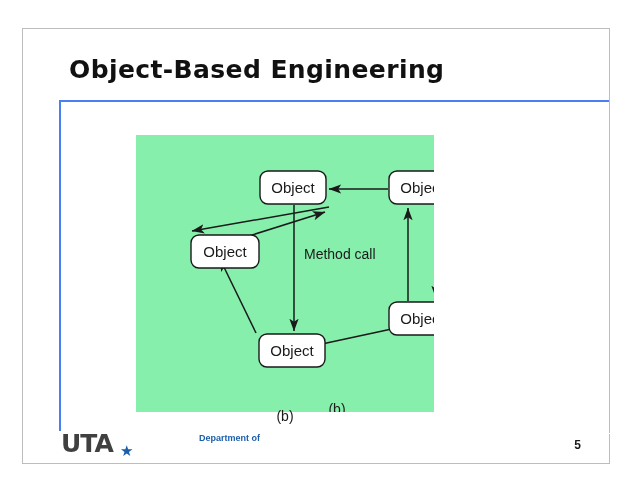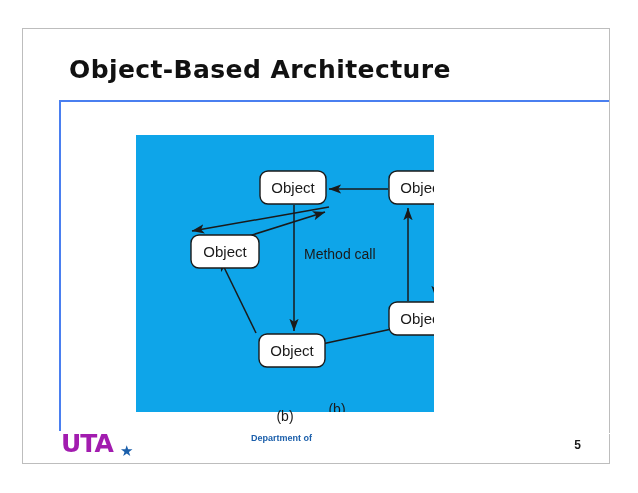--- a/index.html
+++ b/index.html
@@ -58,21 +58,21 @@
     background: #4a7ff0;
   }
 
   
   #figure {
     position: absolute;
     left: 113px;
     top: 106px;
     width: 298px;
     height: 277px;
-    background: #0ea5e9;
+    background: #86efac;
   }
   #figure svg { display: block; }
 
   .node-label {
     font-family: "Liberation Sans", sans-serif;
     font-size: 15px;
     fill: #1a1a1a;
   }
   .edge-label {
     font-family: "Liberation Sans", sans-serif;
@@ -112,37 +112,37 @@
     height: 34px;
   }
   #uta-mark {
     position: absolute;
     left: 0px;
     top: 2px;
     font-family: "DejaVu Sans", sans-serif;
     font-weight: bold;
     font-size: 25px;
     letter-spacing: -1px;
-    color: #a21caf;
+    color: #404040;
     line-height: 26px;
   }
   #uta-star {
     position: absolute;
     left: 59px;
     top: 14px;
     color: #1b5fab;
     font-size: 15px;
     line-height: 15px;
   }
   #dept {
     position: absolute;
     left: 86px;
     top: 4px;
     width: 165px;
-    text-align: right;
+    text-align: center;
     color: #1b5fab;
     font-family: "Liberation Sans", sans-serif;
     font-weight: bold;
     font-size: 9px;
     line-height: 11px;
   }
   #page-num {
     position: absolute;
     right: 28px;
     top: 409px;
@@ -150,21 +150,21 @@
     font-weight: bold;
     font-size: 12px;
     color: #1a1a1a;
   }
 </style>
 </head>
 <body>
 
 <div id="slide">
 
-  <div id="title">Object-Based Architecture</div>
+  <div id="title">Object-Based Engineering</div>
 
   <div id="rule-top"></div>
   <div id="rule-left"></div>
 
   <div id="figure">
     <svg width="298" height="277" viewBox="0 0 298 277" xmlns="http://www.w3.org/2000/svg">
       <defs>
         <marker id="ah" markerWidth="9" markerHeight="9" refX="8.2" refY="3.1" orient="auto" markerUnits="strokeWidth">
           <path d="M0,0 L8.4,3.1 L0,6.2 L2.1,3.1 z" fill="#1a1a1a"></path>
         </marker>

